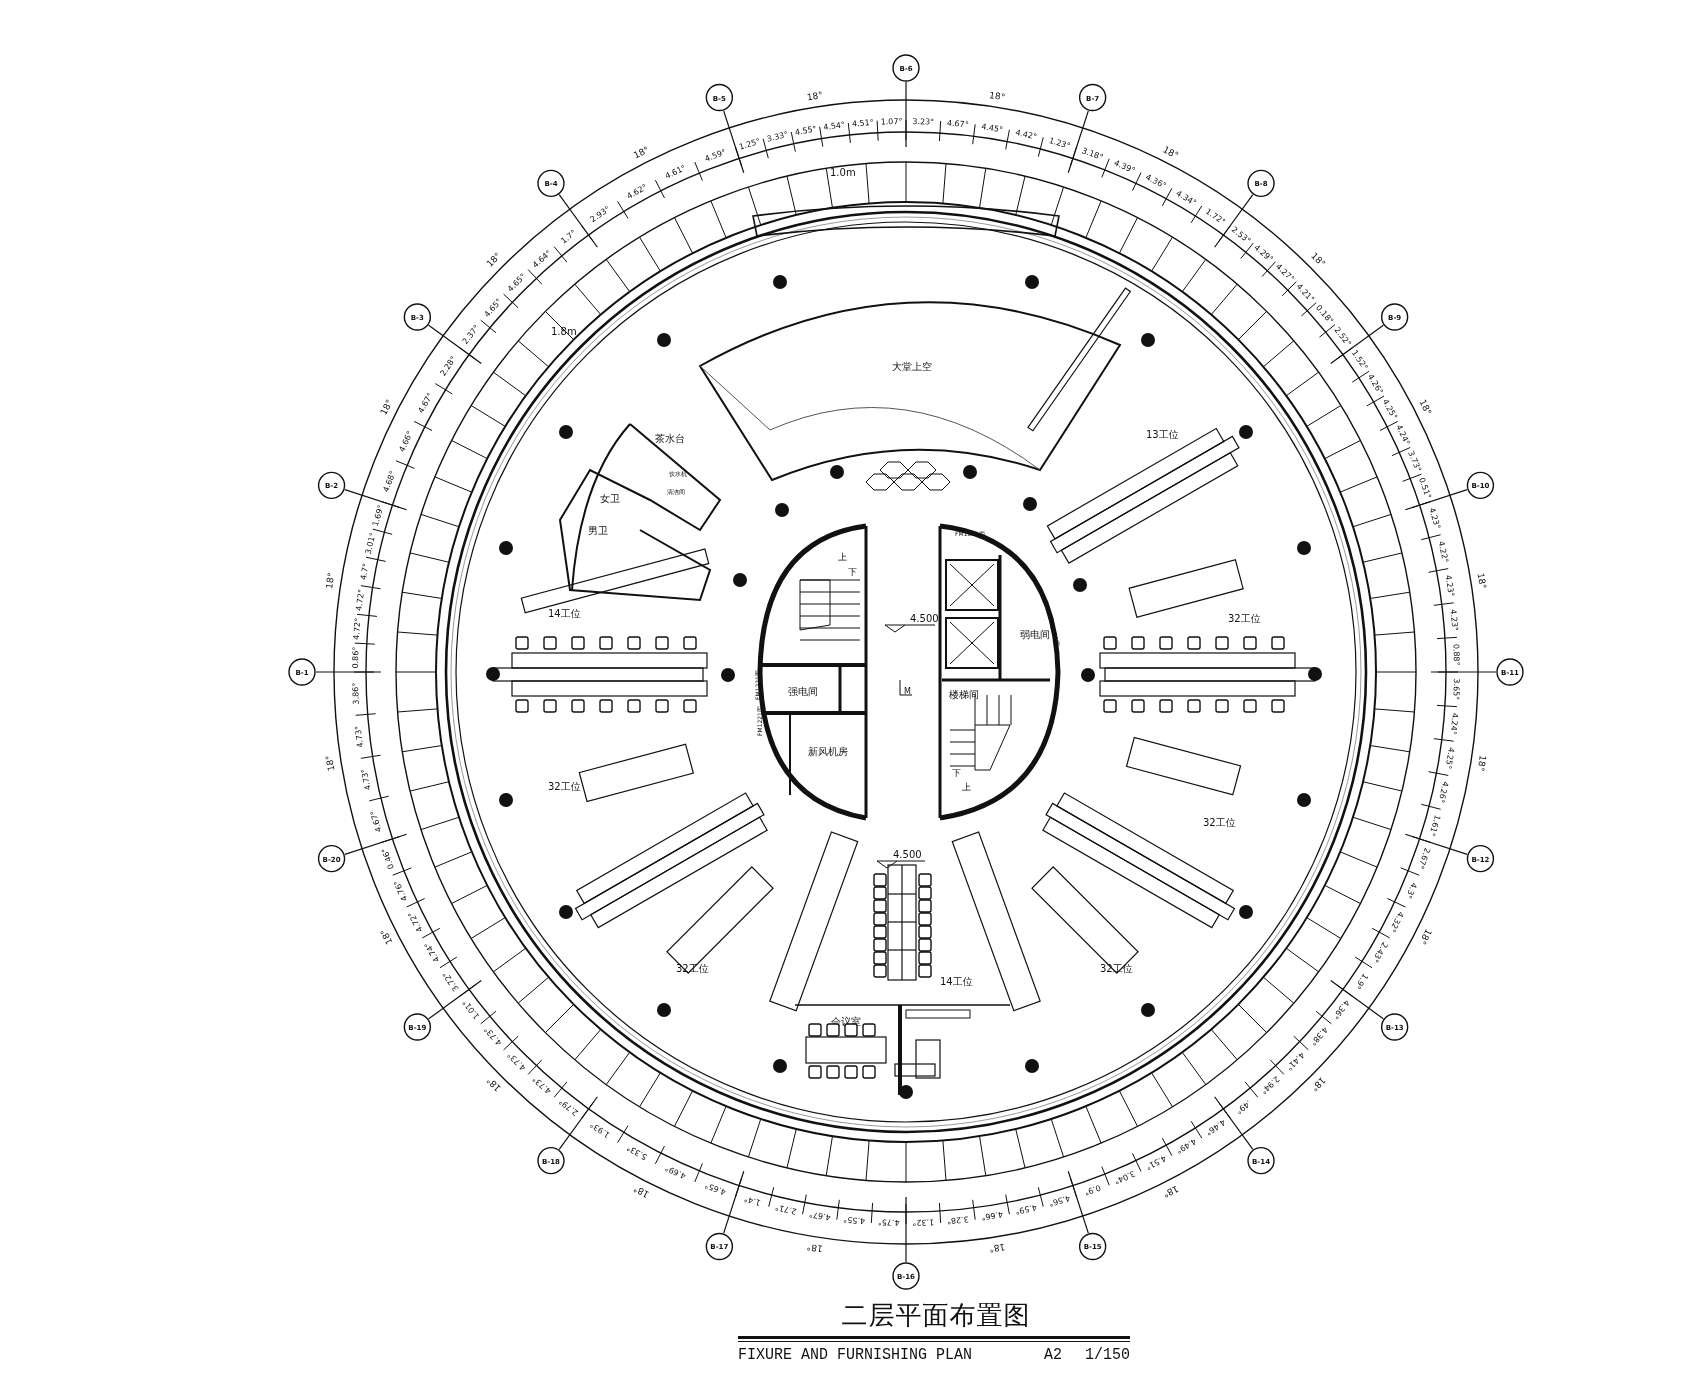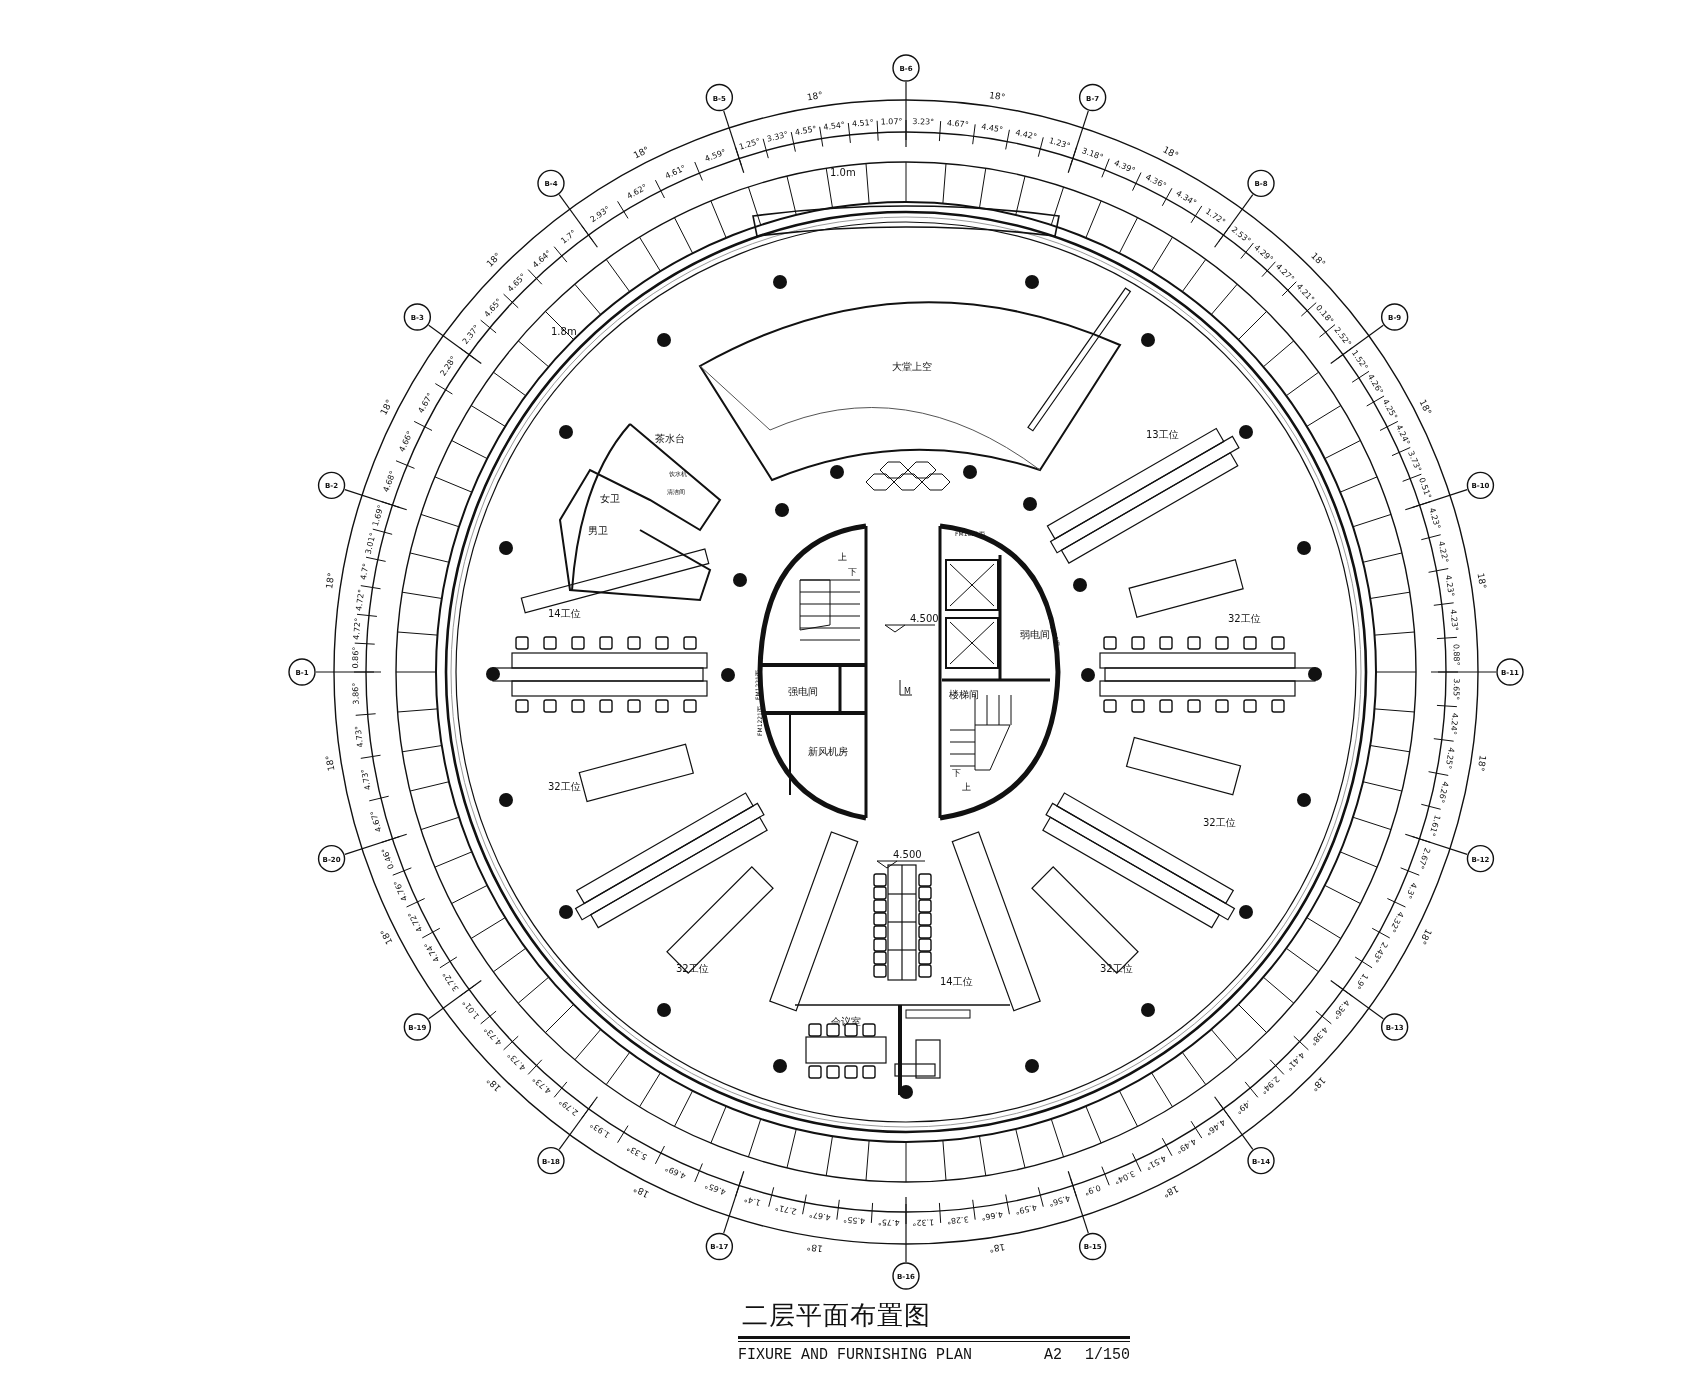--- a/index.html
+++ b/index.html
@@ -1,20 +1,20 @@
 <!DOCTYPE html>
 <html><head>
 <meta charset="utf-8">
 <style>
   html, body { margin: 0; padding: 0; background: #ffffff; }
   body { width: 1700px; height: 1384px; position: relative; overflow: hidden;
          font-family: "DejaVu Sans", sans-serif; color: #111; }
   #plan { position: absolute; left: 0; top: 0; }
   .title-block { position: absolute; left: 738px; top: 1300px; width: 392px; }
-  .title-cn { font-family: "DejaVu Sans", sans-serif; font-size: 26px; letter-spacing: 1px; line-height: 30px; padding-left: 4px; }
+  .title-cn { font-family: "DejaVu Sans", sans-serif; font-size: 26px; letter-spacing: 1px; line-height: 30px; padding-left: 4px; text-align: center; }
   .rule-thick { height: 3px; background: #111; margin-top: 6px; }
   .rule-thin { height: 1px; background: #111; margin-top: 2px; }
   .title-en-row { display: flex; justify-content: space-between; margin-top: 3px;
                   font-family: "Liberation Mono", "DejaVu Sans Mono", monospace; font-size: 15px; transform: scaleY(1.15); transform-origin: top; }
   .title-en-row .sheet span + span { margin-left: 14px; }
   svg text { font-family: "DejaVu Sans", sans-serif; fill: #111; }
 </style>
 </head>
 <body>
 

